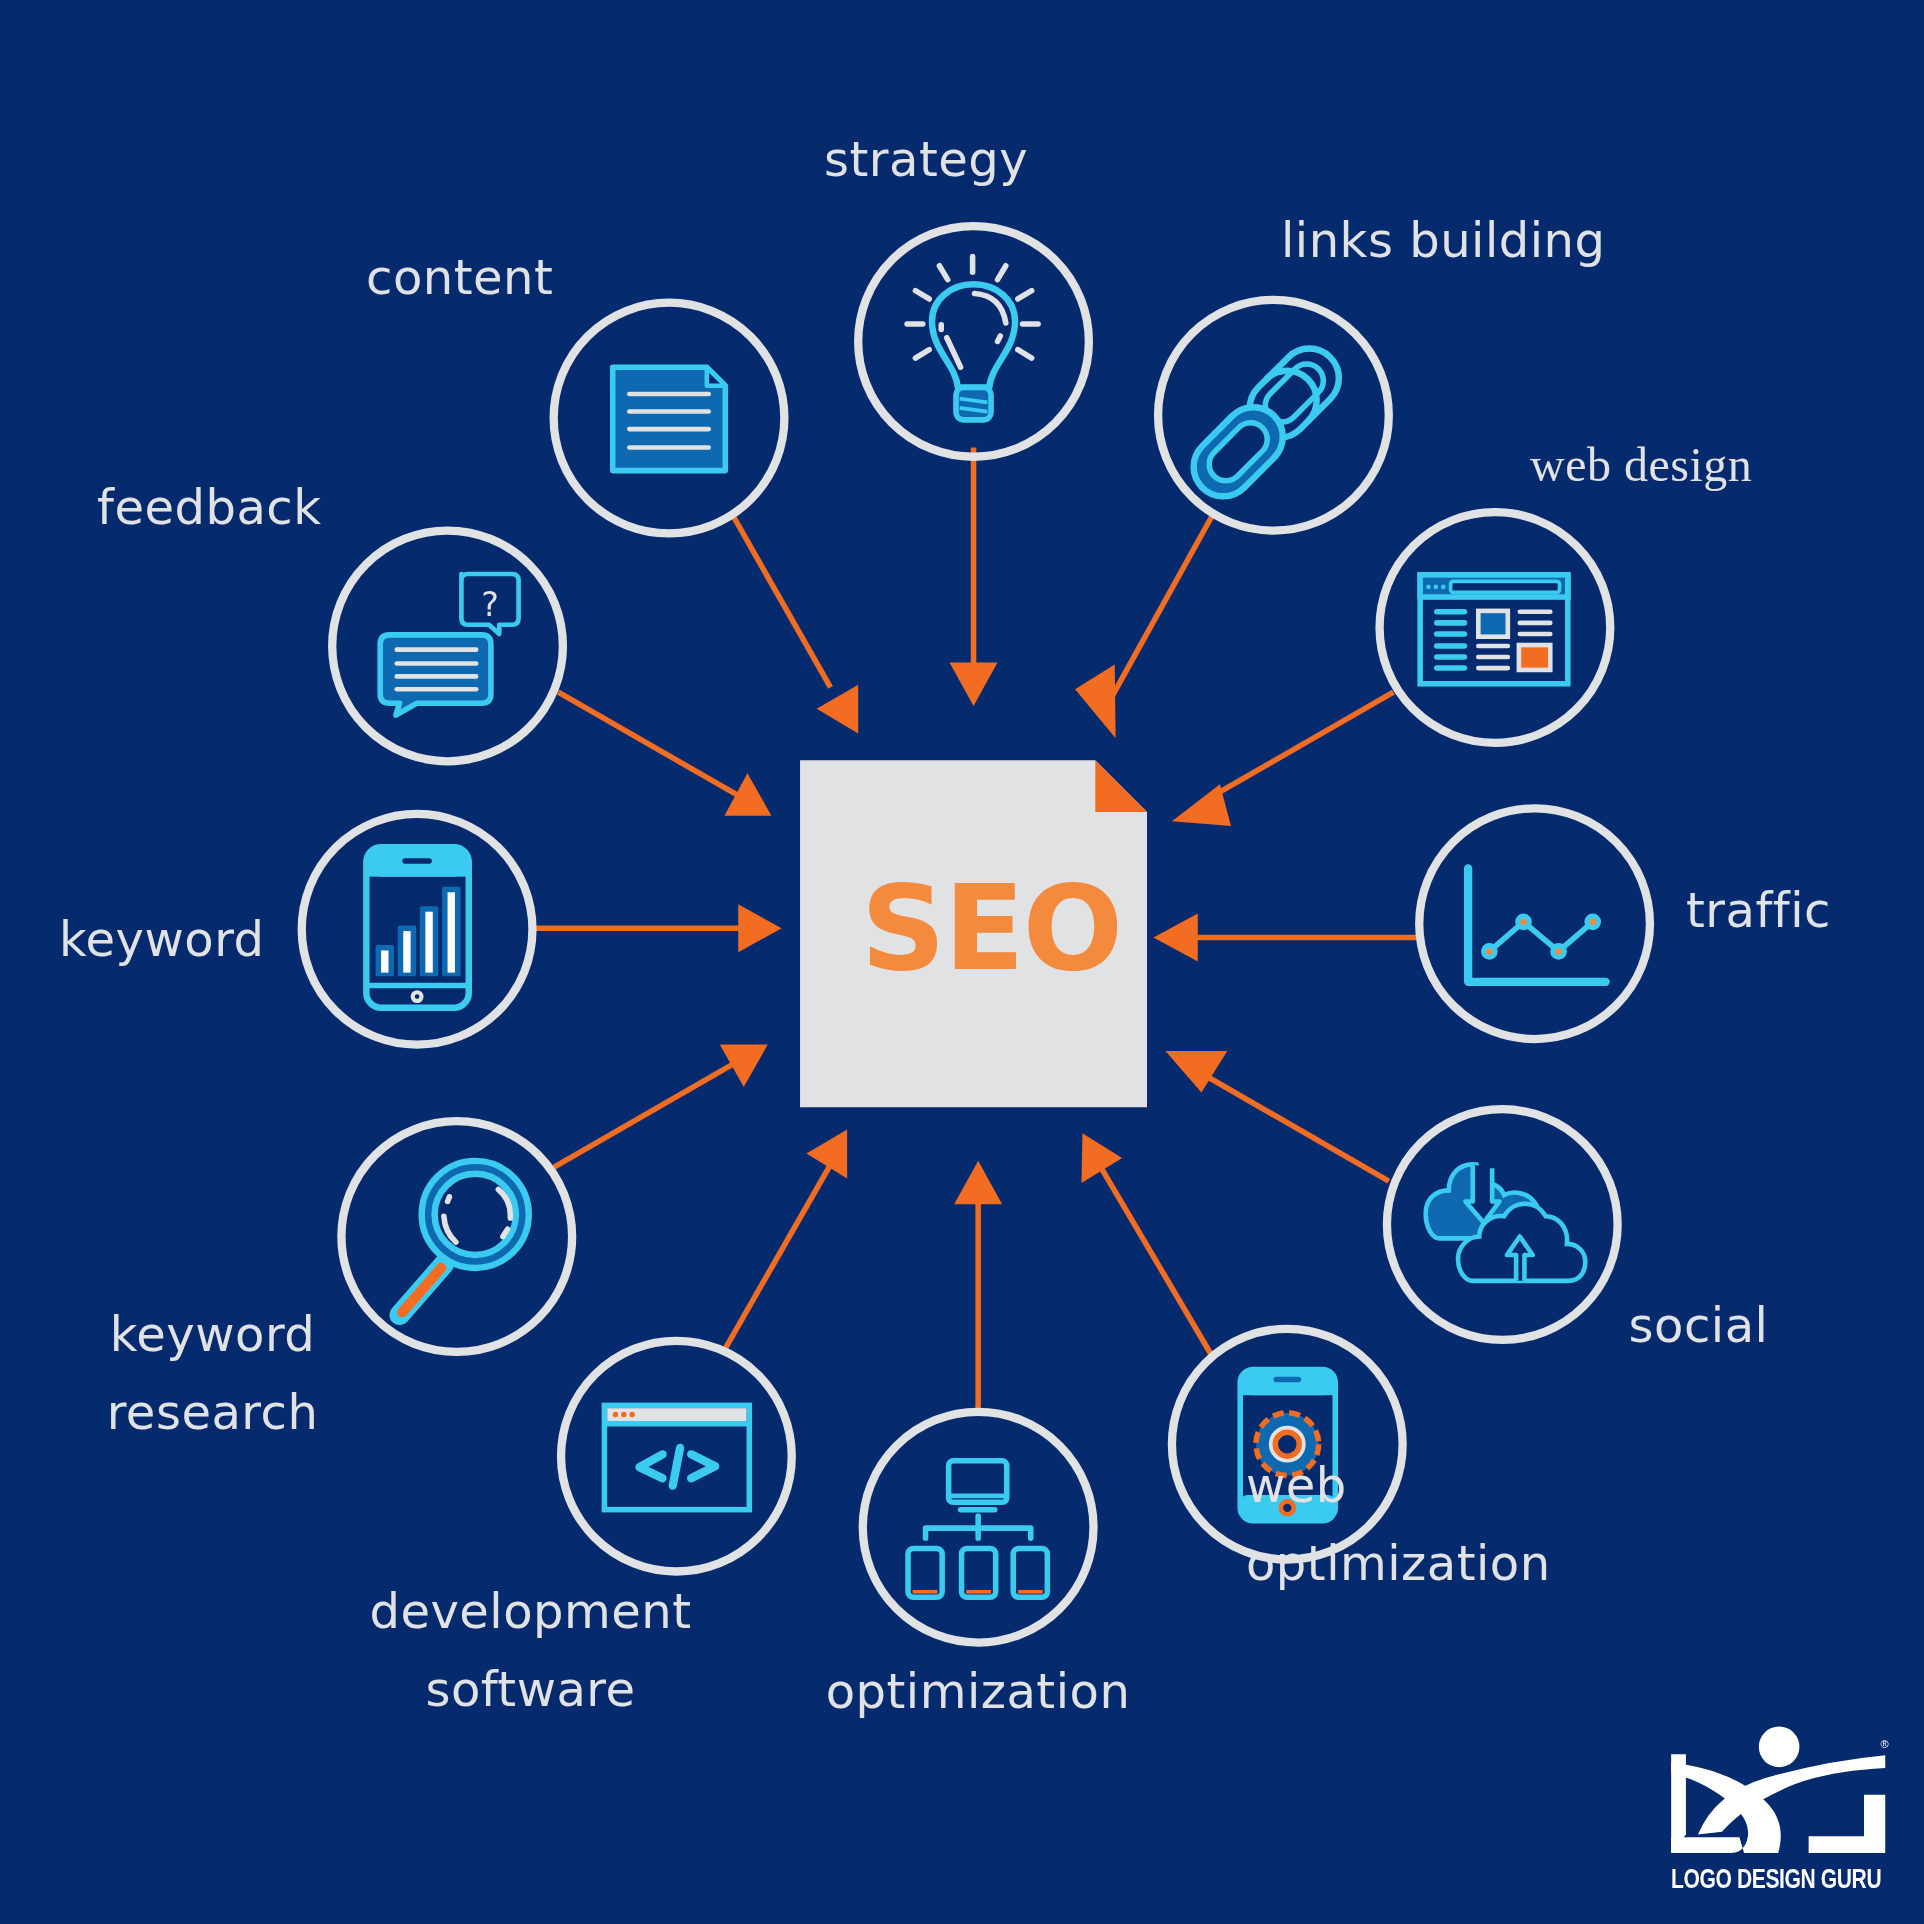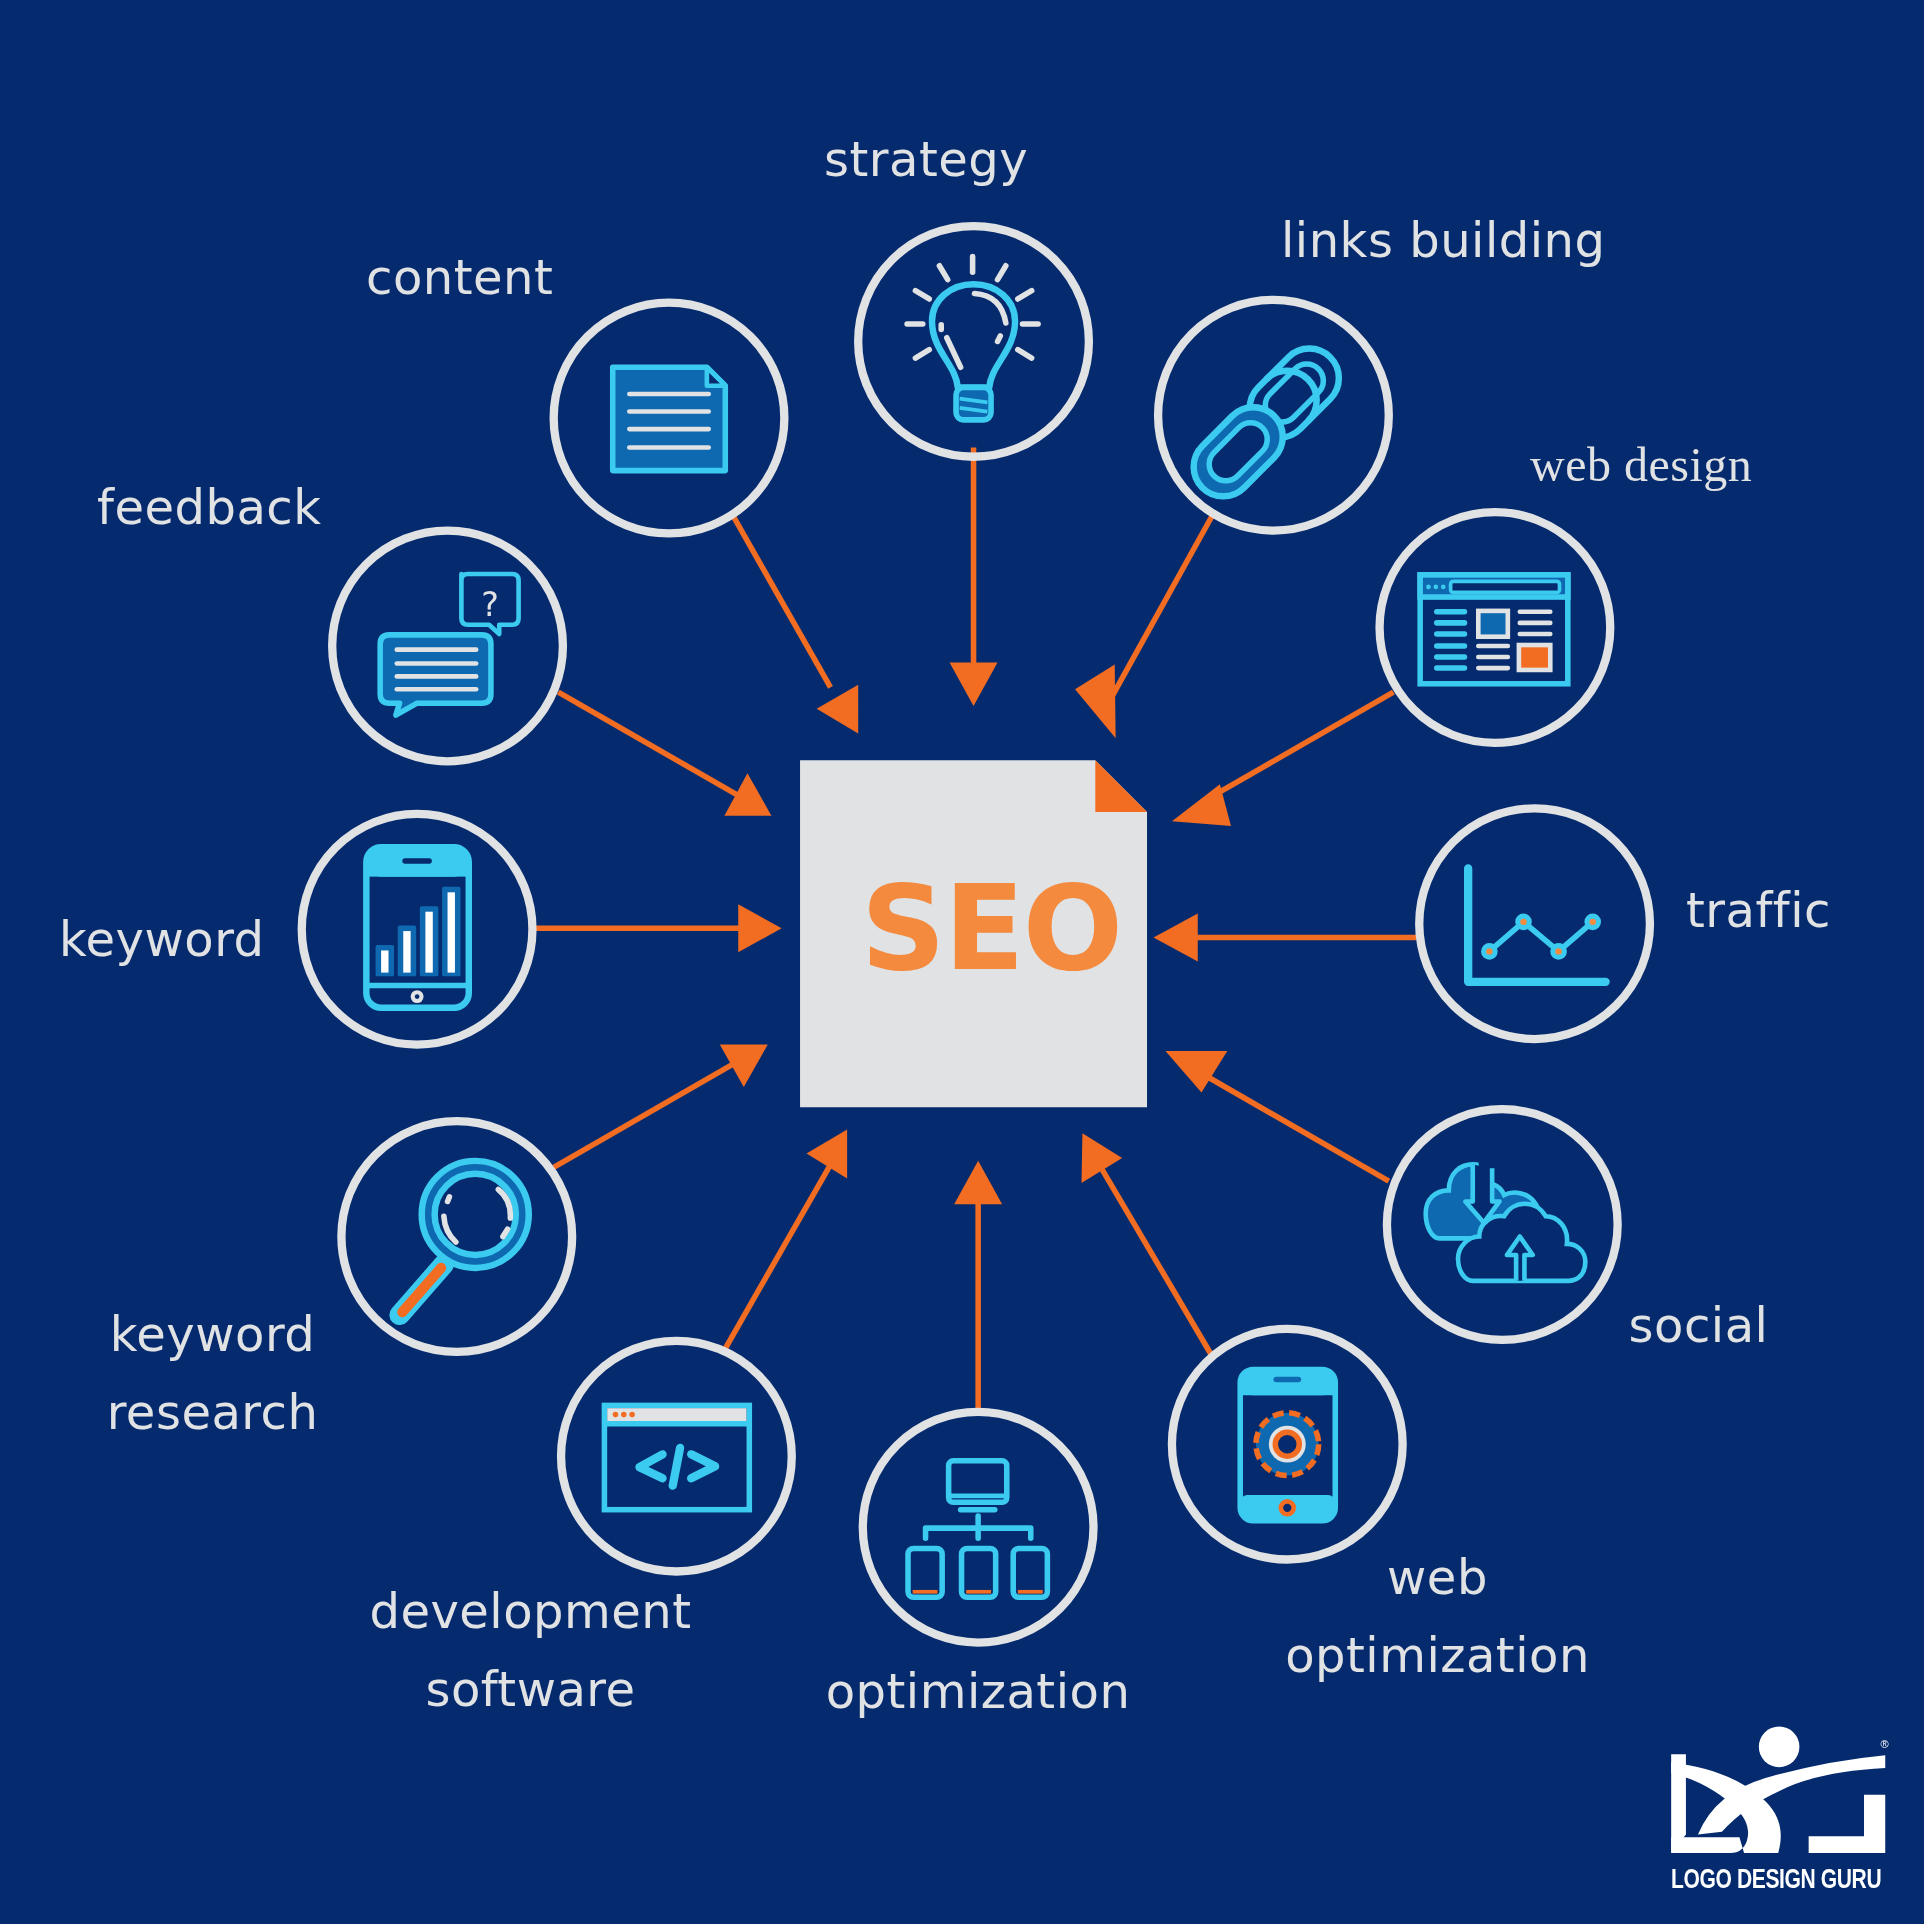--- a/index.html
+++ b/index.html
@@ -318,21 +318,21 @@
 </div>
 <div class="label" style="left:1530px; top:426px;font-family:Liberation Serif, serif;">
   <span>web design</span>
 </div>
 <div class="label" style="left:1686px; top:871px;">
   <span>traffic</span>
 </div>
 <div class="label" style="left:1574px; top:1286px; text-align:center; width:249px;">
   <span>social</span>
 </div>
-<div class="label" style="left:1246px; top:1538px; text-align:center; width:383px;">
+<div class="label" style="left:1246px; top:1446px; text-align:left; width:383px;">
   <span>web</span>
   <span>optimization</span>
 </div>
 <div class="label" style="left:784px; top:1652px; text-align:center; width:388px;">
   <span>optimization</span>
 </div>
 <div class="label" style="left:332px; top:1572px; text-align:center; width:397px;">
   <span>development</span>
   <span>software</span>
 </div>

